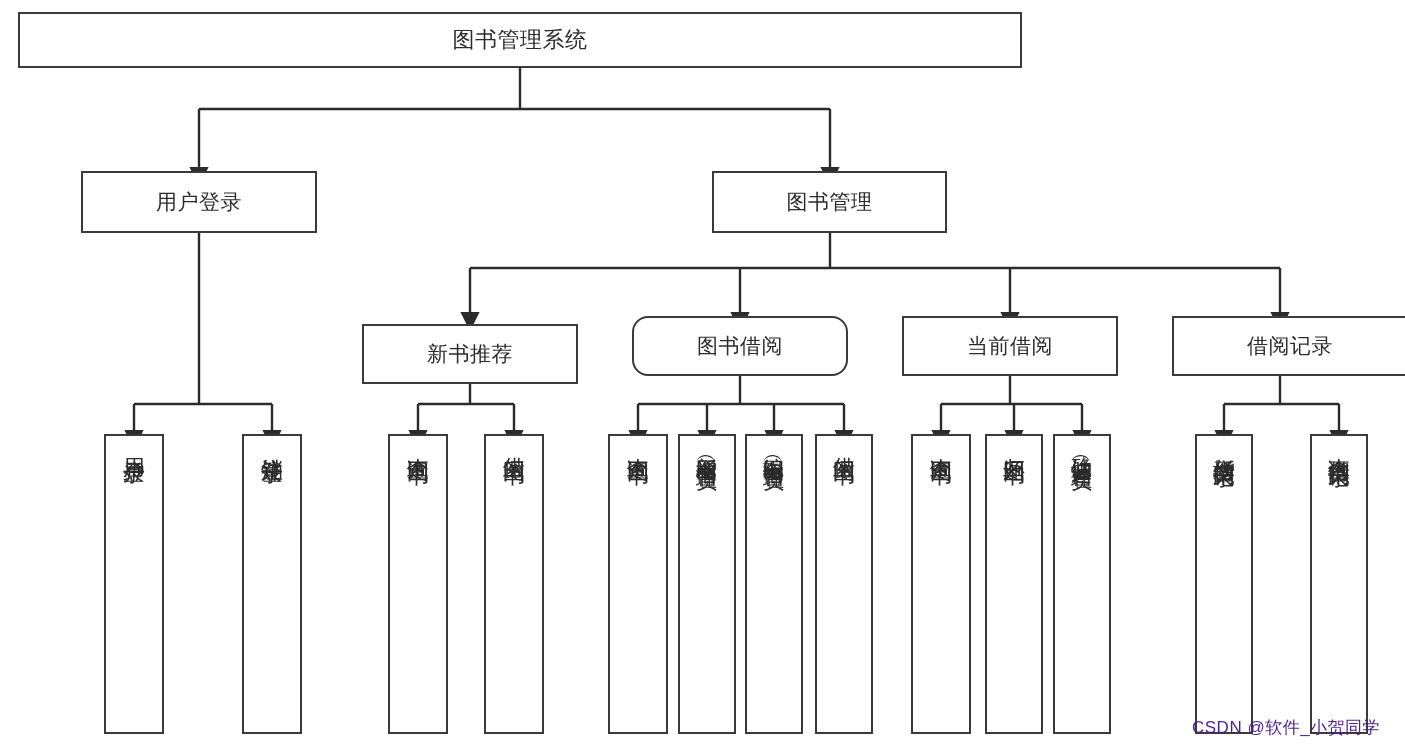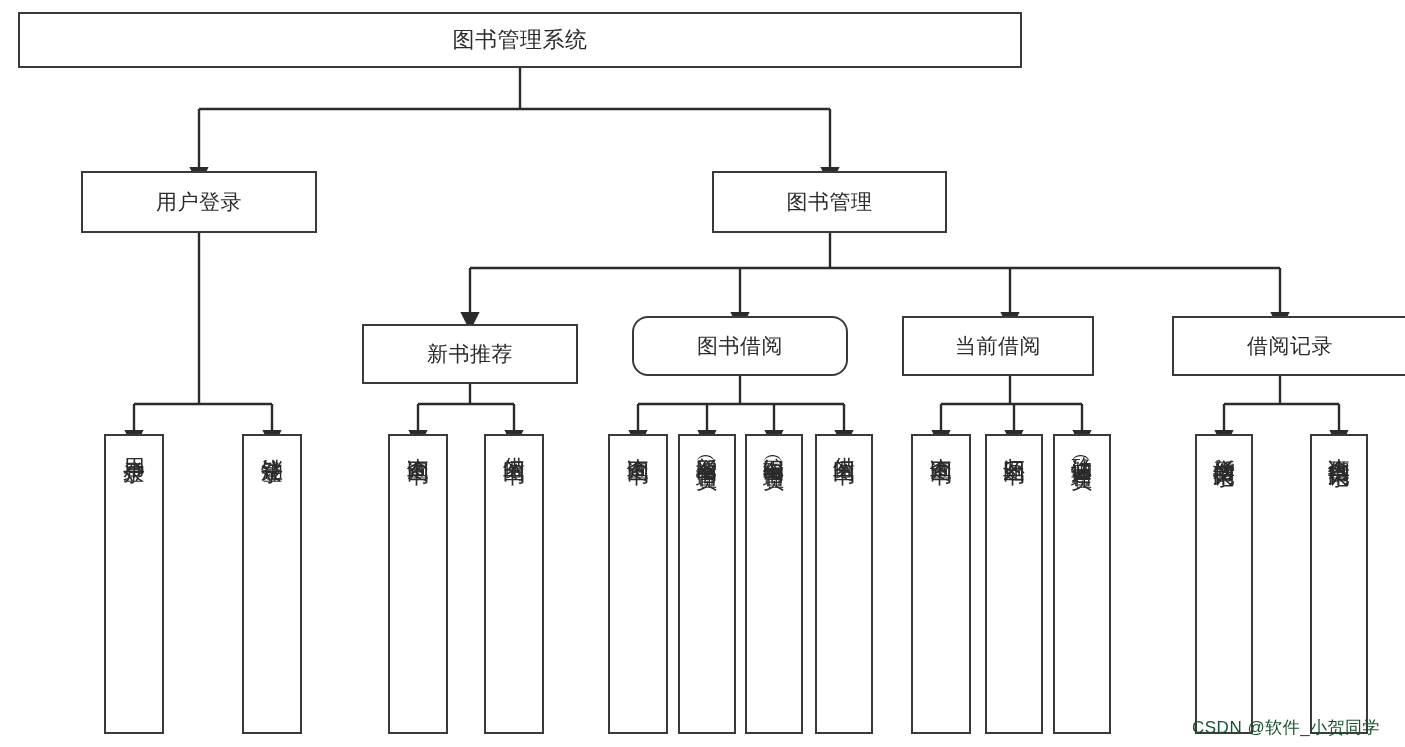--- a/index.html
+++ b/index.html
@@ -58,21 +58,21 @@
     font-size: 22px;
     line-height: 1.0;
     letter-spacing: 2px;
     white-space: nowrap;
   }
   .node.vert.tall .label {
     font-size: 21px;
   }
   .watermark {
     position: absolute;
-    color: #14532d;
+    color: #4c1d95;
     font-size: 17px;
     white-space: nowrap;
     letter-spacing: 0.5px;
     font-family: "Liberation Sans", "DejaVu Sans", sans-serif;
   }
 </style>
 </head>
 <body>
 
 <div id="canvas">
@@ -130,21 +130,21 @@
   <div class="node horiz" style="left: 712px; top: 171px; width: 235px; height: 62px;">
     <span class="label">图书管理</span>
   </div>
 
   <div class="node horiz" style="left: 362px; top: 324px; width: 216px; height: 60px;">
     <span class="label">新书推荐</span>
   </div>
   <div class="node horiz" style="left: 632px; top: 316px; width: 216px; height: 60px; border-radius: 16px;">
     <span class="label">图书借阅</span>
   </div>
-  <div class="node horiz" style="left: 902px; top: 316px; width: 192px; height: 60px;">
+  <div class="node horiz" style="left: 902px; top: 316px; width: 216px; height: 60px;">
     <span class="label">当前借阅</span>
   </div>
   <div class="node horiz" style="left: 1172px; top: 316px; width: 236px; height: 60px;">
     <span class="label">借阅记录</span>
   </div>
 
   <div id="leaf-container">
       <div class="node vert" style="left: 104px; top: 434px; width: 60px; height: 300px;">
         <span class="label">用户登录</span>
       </div>

